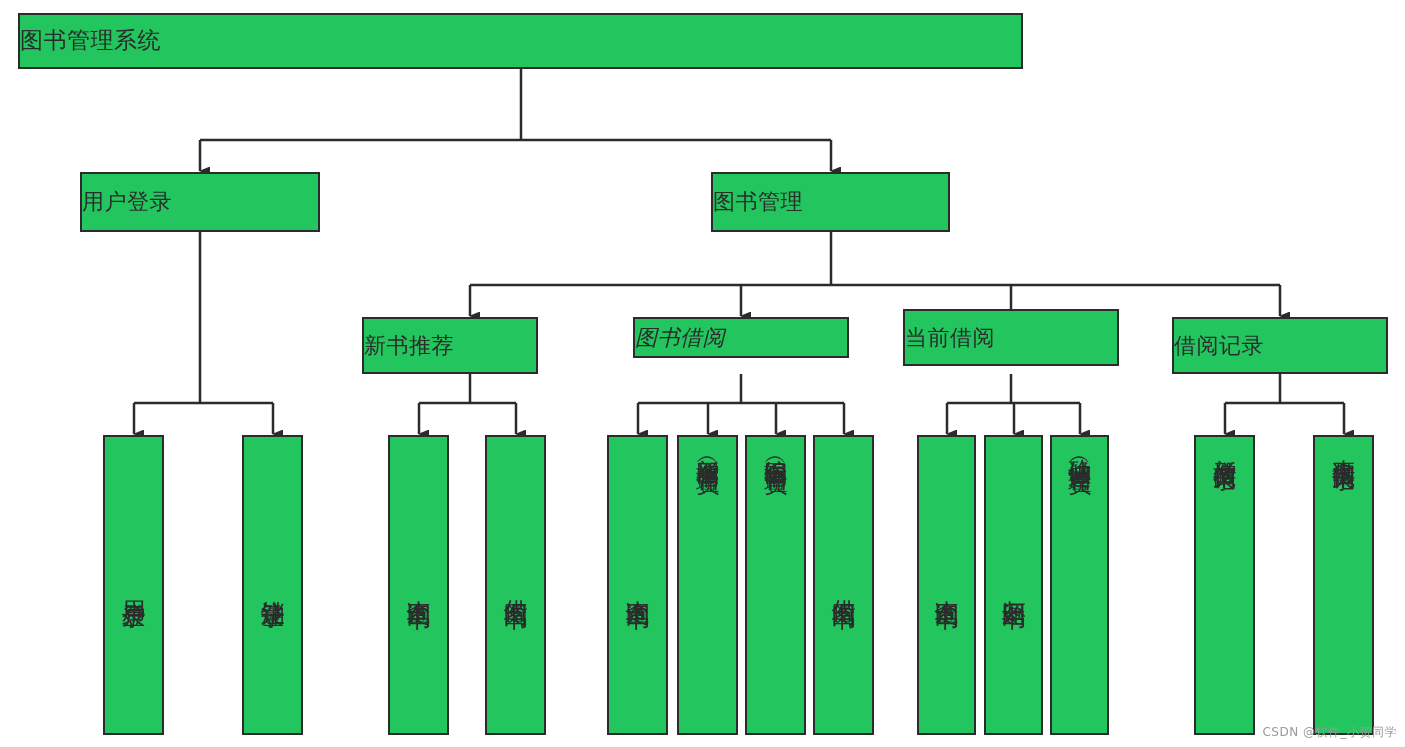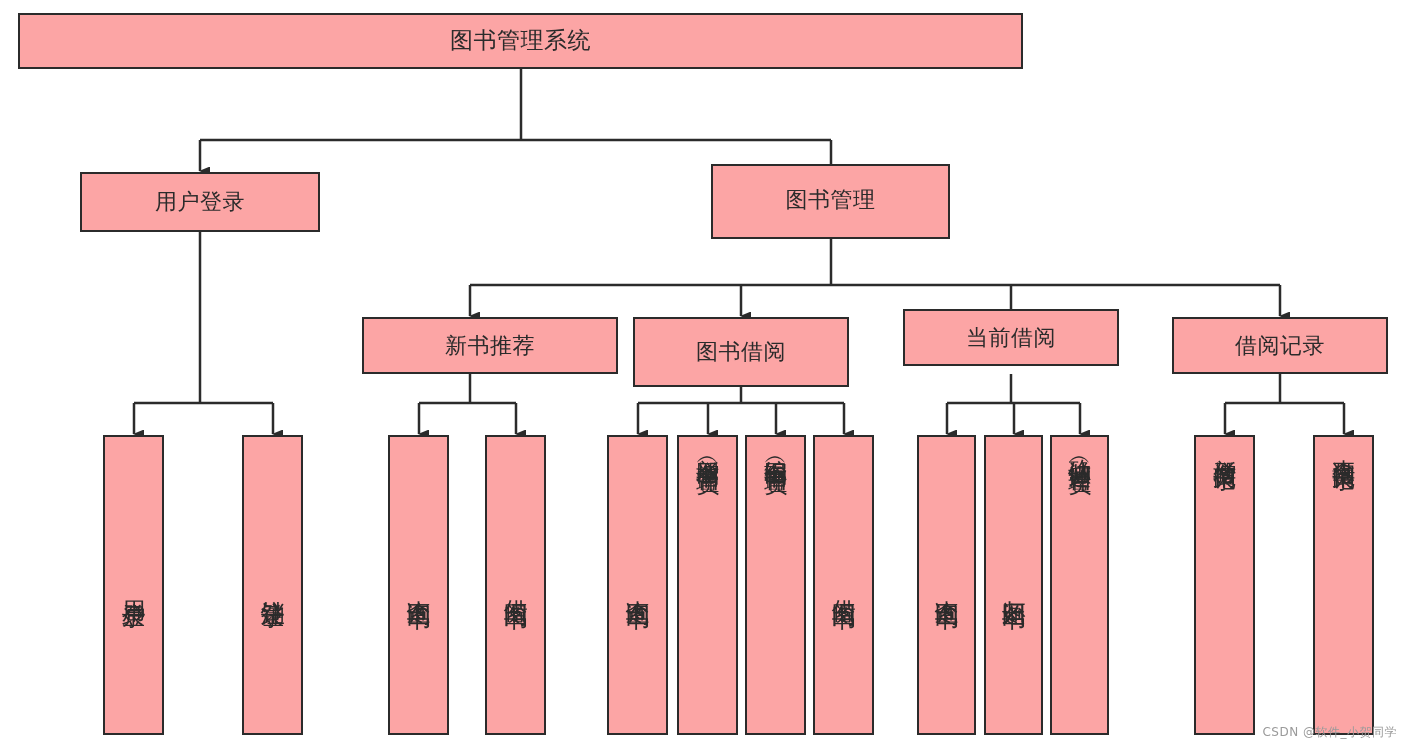--- a/index.html
+++ b/index.html
@@ -22,24 +22,23 @@
     left: 0;
     top: 0;
     width: 1405px;
     height: 747px;
     pointer-events: none;
   }
   .node {
     position: absolute;
     box-sizing: border-box;
     border: 2px solid #2b2b2b;
-    background: #fca5a5;
+    background: #22c55e;
     display: flex;
     align-items: center;
-    justify-content: center;
     color: #2b2b2b;
   }
   .node .label {
     display: block;
     text-align: center;
     line-height: 1.18;
     color: #2b2b2b;
   }
   .node.horiz .label {
     font-size: 22px;
@@ -126,27 +125,27 @@
         <line x1="1344" y1="403" x2="1344" y2="434" stroke="#2b2b2b" stroke-width="2.5" marker-end="url(#arrowhead)"></line>
       </g>
   </svg>
   <div id="node-layer">
       <div class="node horiz root" style="left: 18px; top: 13px; width: 1005px; height: 56px;">
         <span class="label">图书管理系统</span>
       </div>
       <div class="node horiz" style="left: 80px; top: 172px; width: 240px; height: 60px;">
         <span class="label">用户登录</span>
       </div>
-      <div class="node horiz" style="left: 711px; top: 164px; width: 239px; height: 75px; font-family: Liberation Mono, monospace;">
+      <div class="node horiz" style="left: 711px; top: 172px; width: 239px; height: 60px;">
         <span class="label">图书管理</span>
       </div>
-      <div class="node horiz" style="left: 362px; top: 317px; width: 256px; height: 57px;">
+      <div class="node horiz" style="left: 362px; top: 317px; width: 176px; height: 57px;">
         <span class="label">新书推荐</span>
       </div>
-      <div class="node horiz" style="left: 633px; top: 317px; width: 216px; height: 70px;">
+      <div class="node horiz" style="left: 633px; top: 317px; width: 216px; height: 41px; font-style: italic;">
         <span class="label">图书借阅</span>
       </div>
       <div class="node horiz" style="left: 903px; top: 309px; width: 216px; height: 57px;">
         <span class="label">当前借阅</span>
       </div>
       <div class="node horiz" style="left: 1172px; top: 317px; width: 216px; height: 57px;">
         <span class="label">借阅记录</span>
       </div>
       <div class="node vert center" style="left: 103px; top: 435px; width: 61px; height: 300px;">
         <span class="label">用户登录</span>

